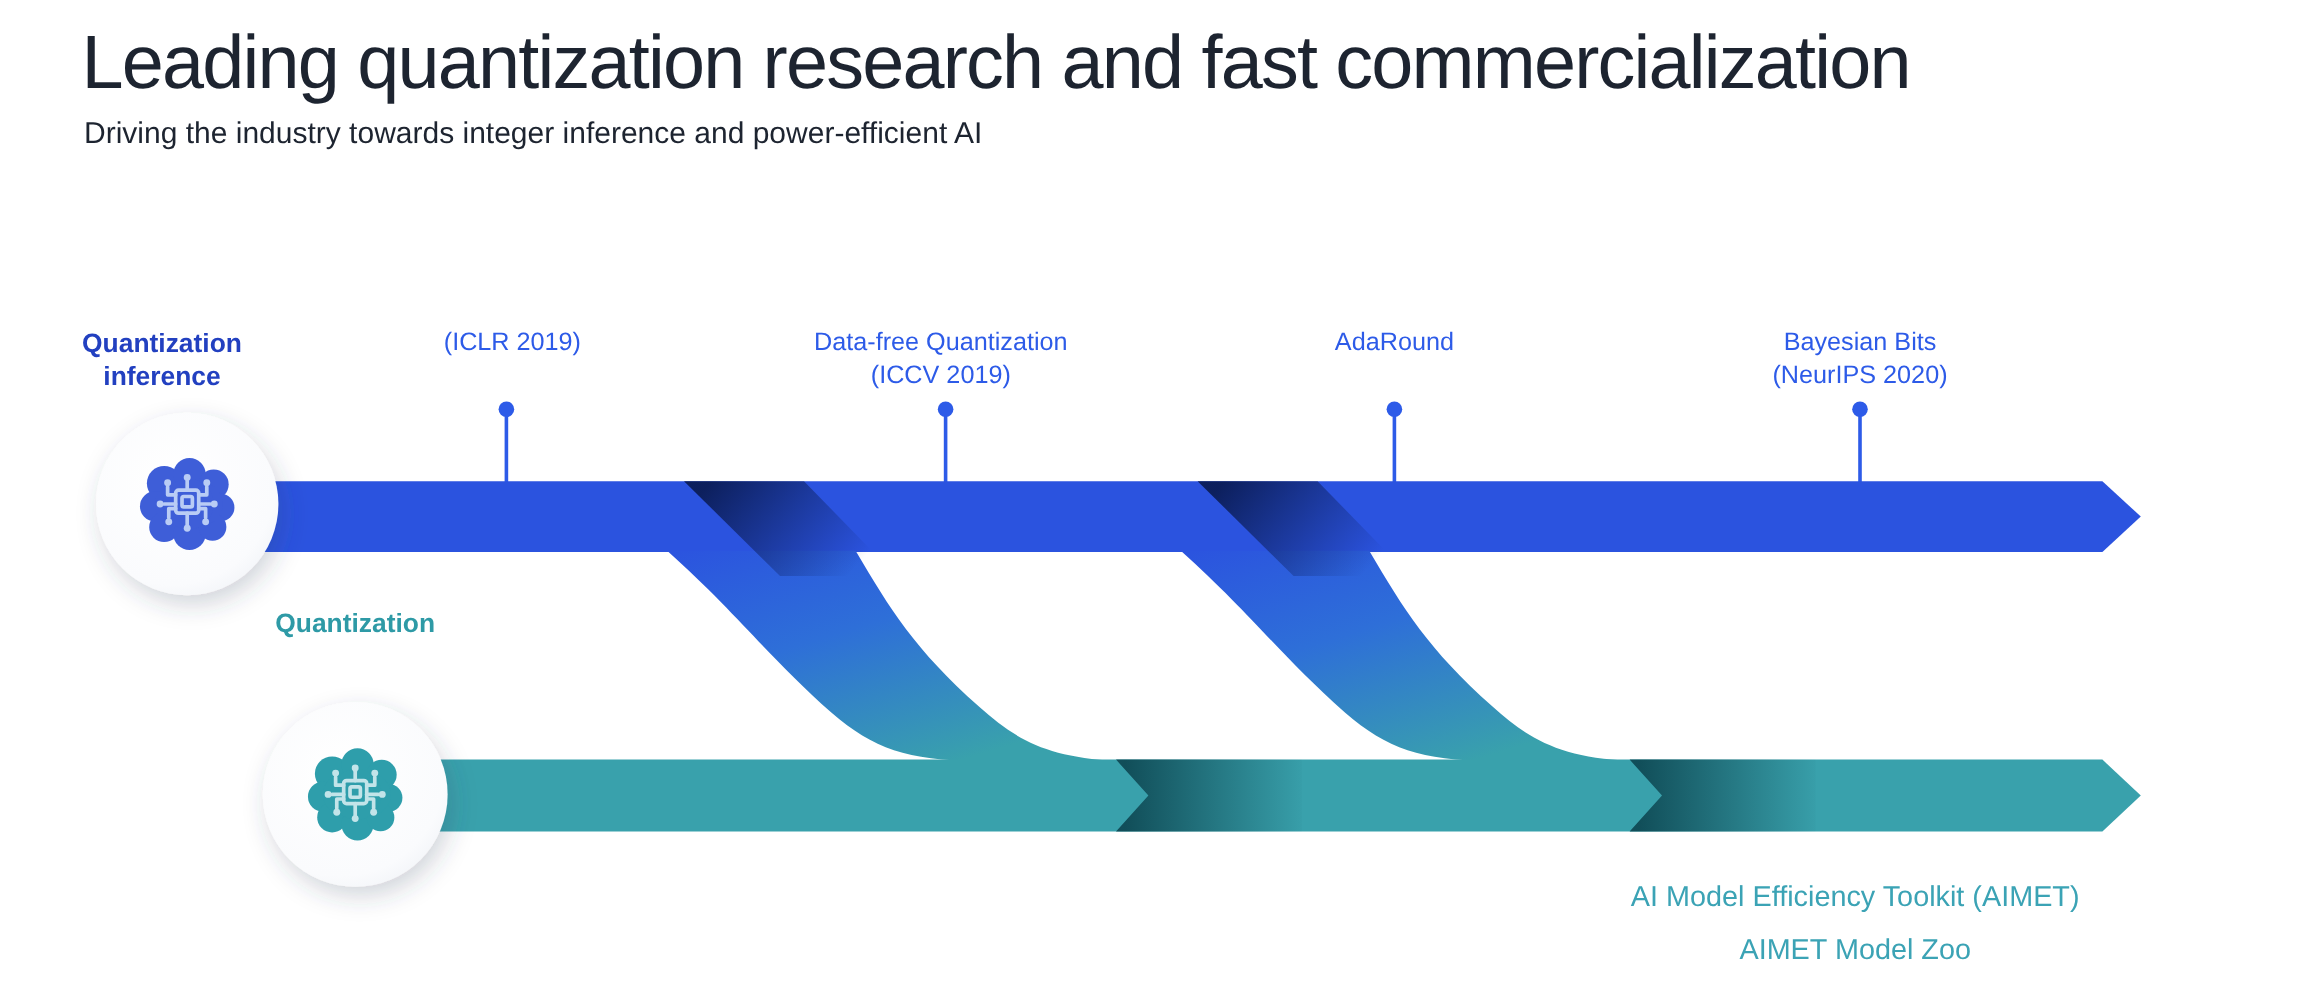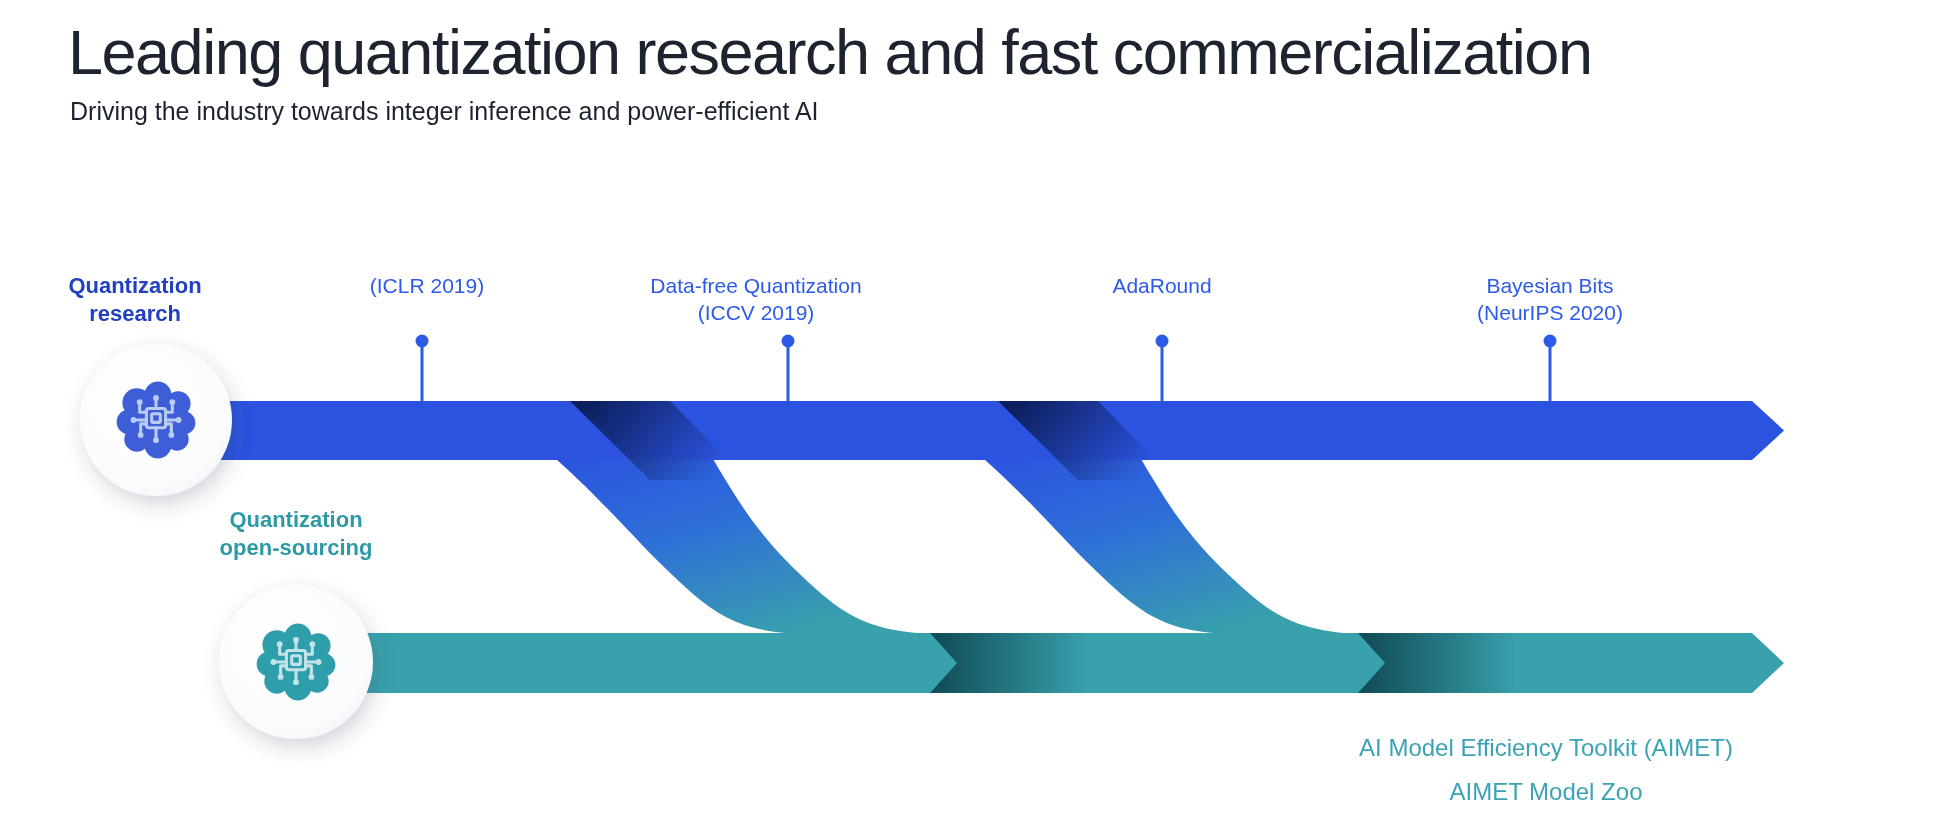--- a/index.html
+++ b/index.html
@@ -22,21 +22,21 @@
     font-size:22px;line-height:28px;
   }
   .track-label.research{left:35px;top:272px;width:200px;color:var(--research-label,#2240C0);}
   .track-label.opensource{left:166px;top:506px;width:260px;color:var(--os-label,#2E9AA6);}
   .milestone-label{
     position:absolute;top:272px;width:360px;text-align:center;
     font-size:21px;line-height:27px;font-weight:400;
     color:var(--milestone,#2D5BE8);
   }
   .milestone-label.m0{left:247px;}
-  .milestone-label.m1{left:576px;}
+  .milestone-label.m1{left:604px;}
   .milestone-label.m2{left:982px;}
   .milestone-label.m3{left:1370px;}
   .release-label{
     position:absolute;width:640px;left:1226px;text-align:center;
     font-size:24px;font-weight:400;color:var(--os-text,#3BA3B5);
   }
   .release-label.r0{top:734px;}
   .release-label.r1{top:778px;}
 </style>
 </head>
@@ -203,26 +203,25 @@
           <circle cx="67" cy="31.5" r="3"></circle>
             <circle cx="73.5" cy="50" r="3"></circle>
             <circle cx="66" cy="65.5" r="3"></circle>
         </g>
       </g>
     </g>
   </svg>
 
   <div class="track-label research">
     <div>Quantization</div>
-    <div>research</div>
+    <div>inference</div>
   </div>
 
   <div class="track-label opensource">
     <div>Quantization</div>
-    <div>open-sourcing</div>
   </div>
 
   <div class="milestone-label m0">
     <div>(ICLR 2019)</div>
   </div>
   <div class="milestone-label m1">
     <div>Data-free Quantization</div>
     <div>(ICCV 2019)</div>
   </div>
   <div class="milestone-label m2">

